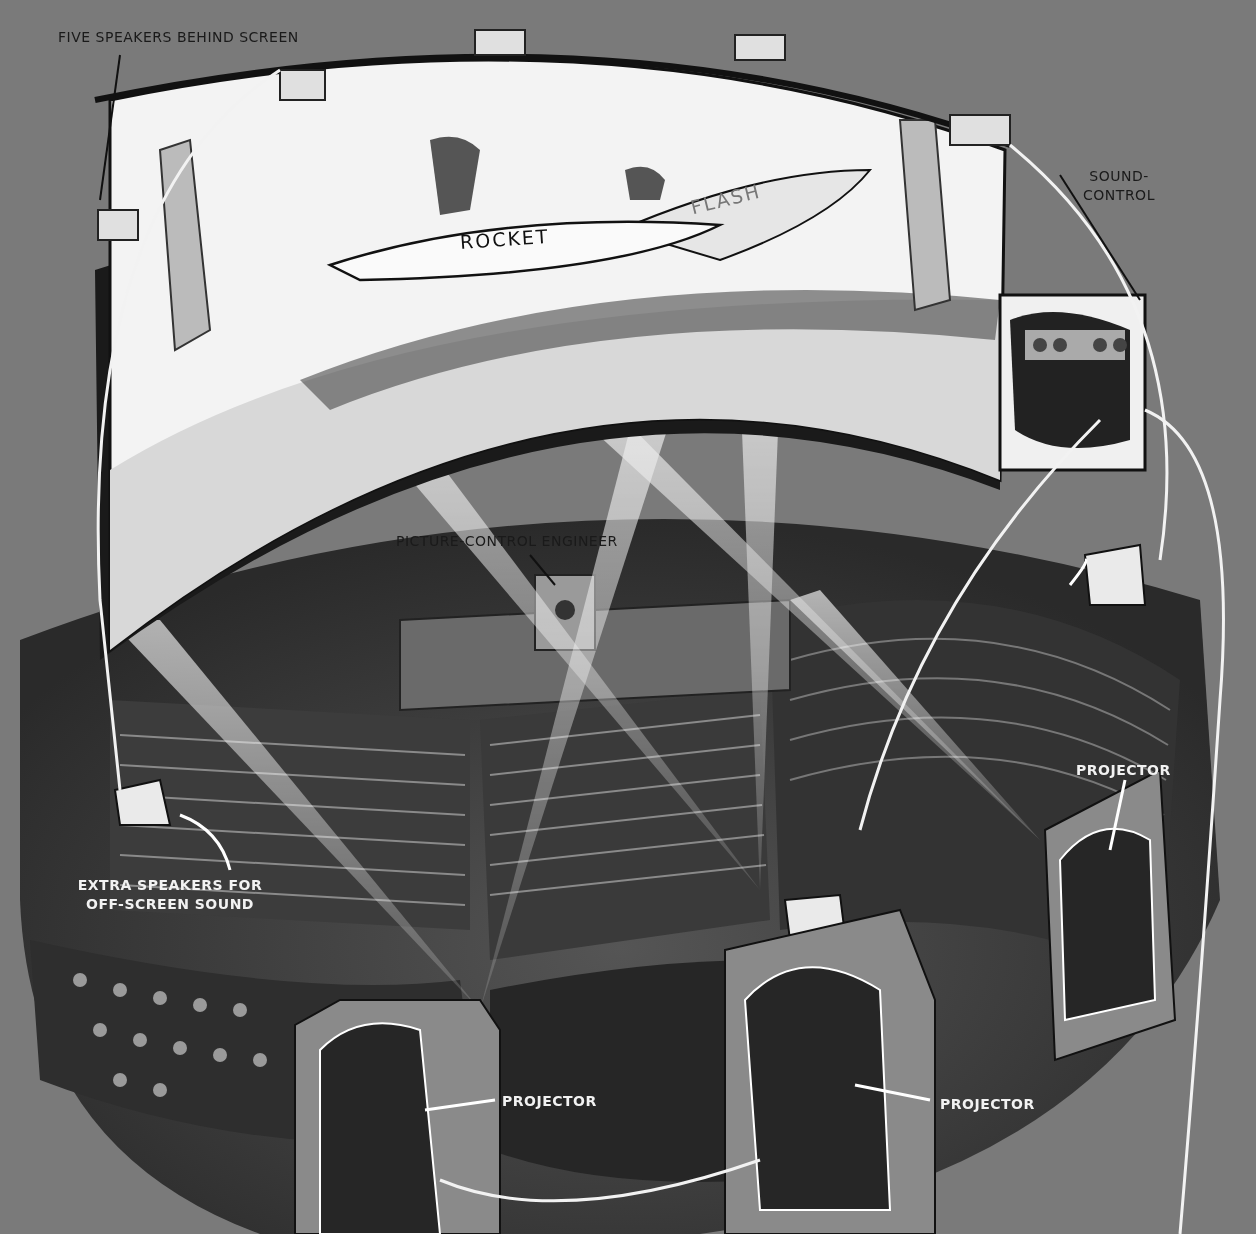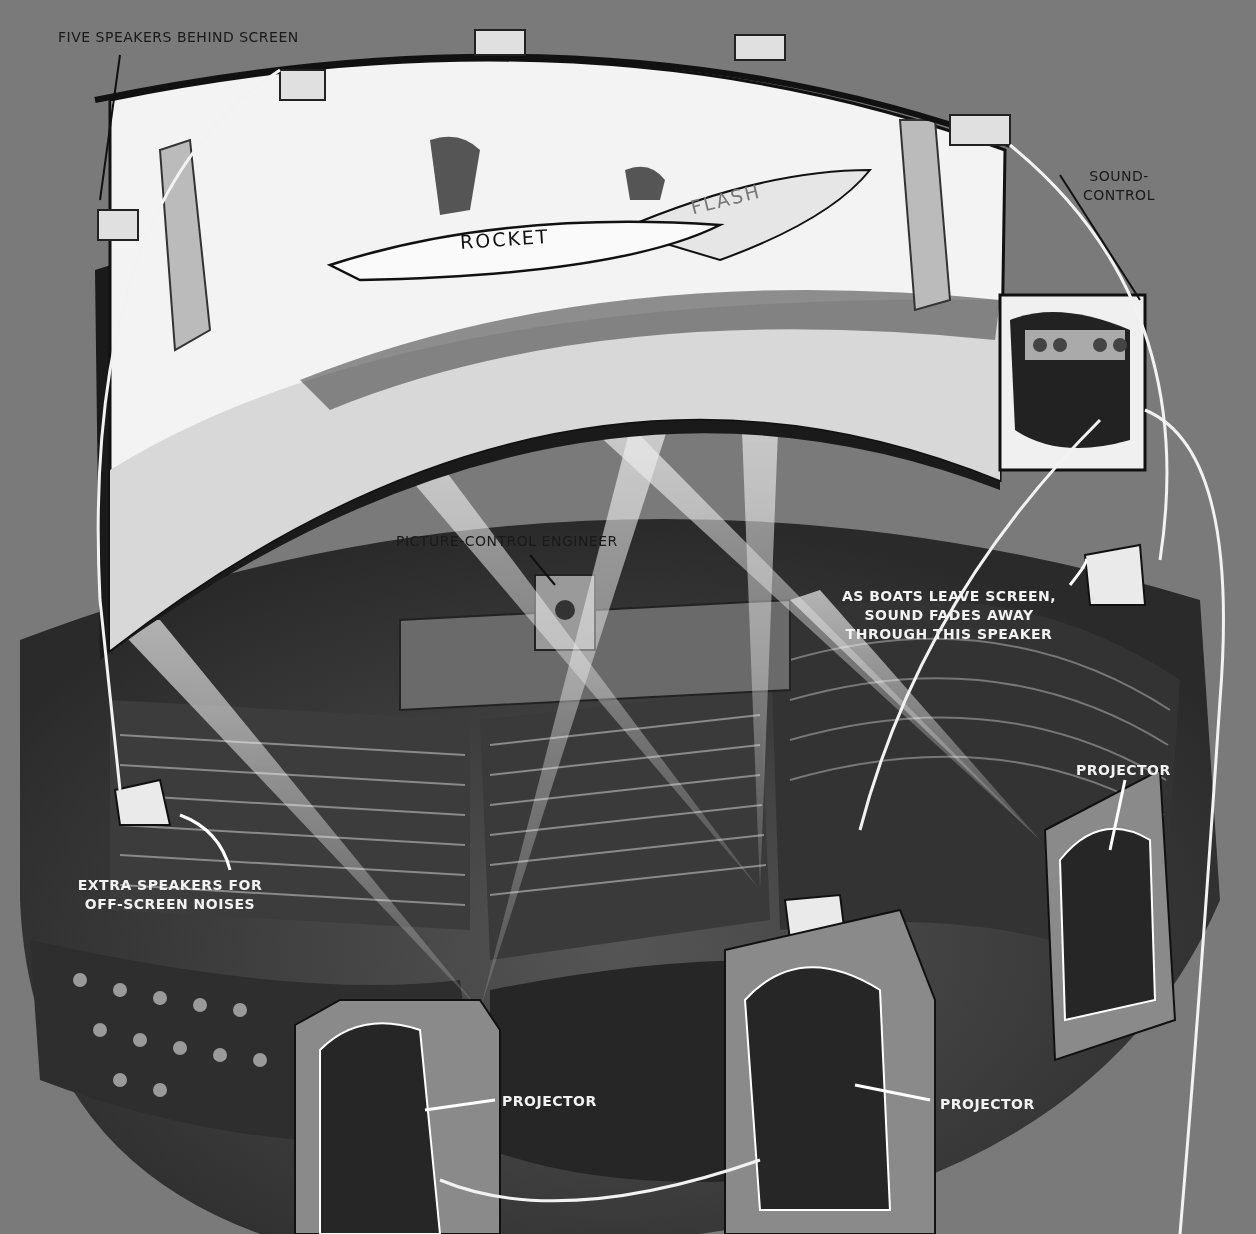--- a/index.html
+++ b/index.html
@@ -162,29 +162,24 @@
     <path d="M930 1100 L855 1085"></path>
     <path d="M1125 780 L1110 850"></path>
   </g>
 </svg>
 
 
 <div class="label dark" style="left:58px;top:28px;">FIVE SPEAKERS BEHIND SCREEN</div>
 <div class="label dark" style="left:1055px;top:167px;">SOUND-CONTROL</div>
 <div class="label dark" style="left:396px;top:532px;">PICTURE-CONTROL ENGINEER</div>
 
-<div class="label light" style="left:826px;top:587px;width:246px;">
-  <div>AS BOATS LEAVE SCREEN,</div>
-  <div>SOUND FADES AWAY</div>
-  <div>THROUGH THIS SPEAKER</div>
-</div>
 
 <div class="label light" style="left:72px;top:876px;width:196px;">
   <div>EXTRA SPEAKERS FOR</div>
-  <div>OFF-SCREEN NOISES</div>
+  <div>OFF-SCREEN SOUND</div>
 </div>
 
 <div class="label light" style="left:1076px;top:761px;">PROJECTOR</div>
 <div class="label light" style="left:502px;top:1092px;">PROJECTOR</div>
 <div class="label light" style="left:940px;top:1095px;">PROJECTOR</div>
 
 <div class="boatname" style="left:460px;top:228px;transform:rotate(-4deg);">ROCKET</div>
 <div class="boatname" style="left:690px;top:188px;transform:rotate(-14deg);color:#777;">FLASH</div>
 </div>
 

